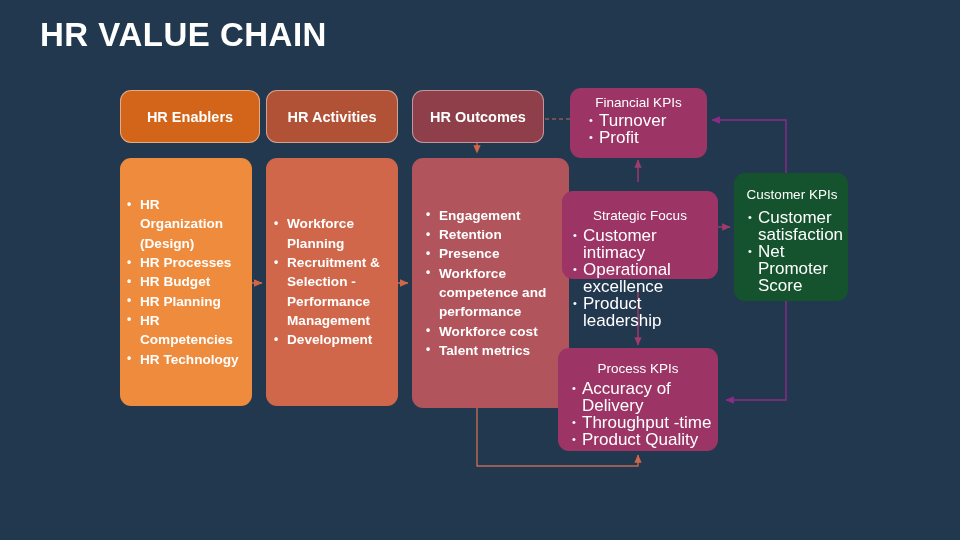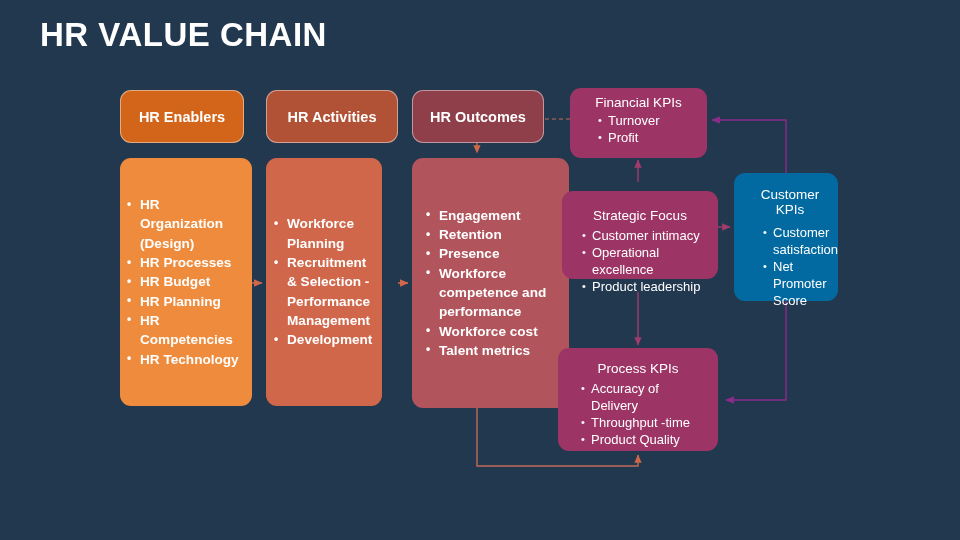--- a/index.html
+++ b/index.html
@@ -73,23 +73,23 @@
 
   
   .kpi-title {
     text-align: center;
     font-size: 13.5px;
     font-weight: normal;
     margin: 0;
   }
   ul.kpi-list {
     list-style: none;
-    margin: 9px;
-    padding: 0;
-    font-size: 13px;
+    margin: 0;
+    padding: 0;
+    font-size: 17px;
     line-height: 17px;
     font-weight: normal;
   }
   ul.kpi-list li {
     position: relative;
     padding-left: 10px;
   }
   ul.kpi-list li::before {
     content: "\2022";
     position: absolute;
@@ -163,41 +163,41 @@
 
     <g>
       <path d="M786,301 L786,400 L726,400" fill="none" stroke="#8c2b8a" stroke-width="1.4" marker-end="url(#ar-purple)"></path>
     </g>
 
     <g>
       <path d="M477,408 L477,466 L638,466 L638,455" fill="none" stroke="#c06a55" stroke-width="1.4" marker-end="url(#ar-salmon)"></path>
     </g>
   </svg>
 
-  <div class="box hdr-box" style="left:120px; top:90px; width:124px; height:53px; background:#d2651a;justify-content:center;">
+  <div class="box hdr-box" style="left:120px; top:90px; width:140px; height:53px; background:#d2651a;justify-content:center;">
     <span>HR Enablers</span>
   </div>
 
   <div class="box body-box" style="left:120px; top:158px; width:132px; height:248px; background:#ef8b3c;
               display:flex; align-items:center;">
     <ul class="col-list" style="padding:0 6px 0 5px;">
       <li>HR Organization (Design)</li>
       <li>HR Processes</li>
       <li>HR Budget</li>
       <li>HR Planning</li>
       <li>HR Competencies</li>
       <li>HR Technology</li>
     </ul>
   </div>
 
   <div class="box hdr-box" style="left:266px; top:90px; width:132px; height:53px; background:#b15236;">
     <span>HR Activities</span>
   </div>
 
-  <div class="box body-box" style="left:266px; top:158px; width:116px; height:248px; background:#d1674a;
+  <div class="box body-box" style="left:266px; top:158px; width:132px; height:248px; background:#d1674a;
               display:flex; align-items:center;">
     <ul class="col-list" style="padding:0 4px 0 6px;">
       <li>Workforce Planning</li>
       <li>Recruitment &amp; Selection - Performance Management</li>
       <li>Development</li>
     </ul>
   </div>
 
   <div class="box hdr-box" style="left:412px; top:90px; width:132px; height:53px; background:#8e3f4a;">
     <span>HR Outcomes</span>
@@ -227,22 +227,22 @@
   <div class="box" style="left:562px; top:191px; width:156px; height:88px; background:#9c3566;
               padding:17px 6px 0 6px;">
     <div class="kpi-title">Strategic Focus</div>
     <ul class="kpi-list" style="margin-top:4px; padding-left:5px;">
       <li>Customer intimacy</li>
       <li>Operational excellence</li>
       <li>Product leadership</li>
     </ul>
   </div>
 
-  <div class="box" style="left:734px; top:173px; width:104px; height:128px; background:#0369a1;
-              padding:14px 7px 0 15px;">
+  <div class="box" style="left:734px; top:173px; width:114px; height:128px; background:#14532d;
+              padding:14px 7px 0 9px;">
     <div class="kpi-title">Customer KPIs</div>
     <ul class="kpi-list" style="margin-top:7px; padding-left:5px;">
       <li>Customer satisfaction</li>
       <li>Net Promoter Score</li>
     </ul>
   </div>
 
   <div class="box" style="left:558px; top:348px; width:160px; height:103px; background:#9c3566;
               padding:13px 6px 0 6px;">
     <div class="kpi-title">Process KPIs</div>

